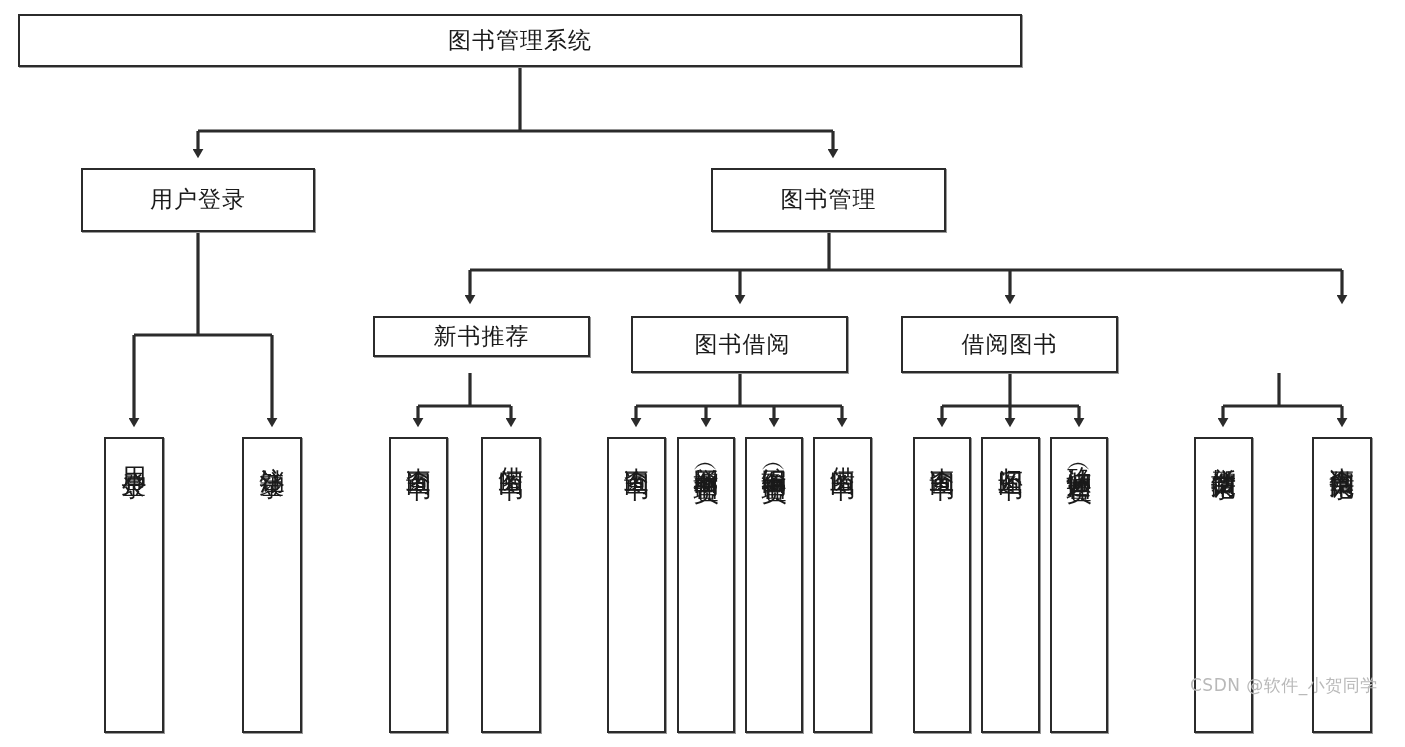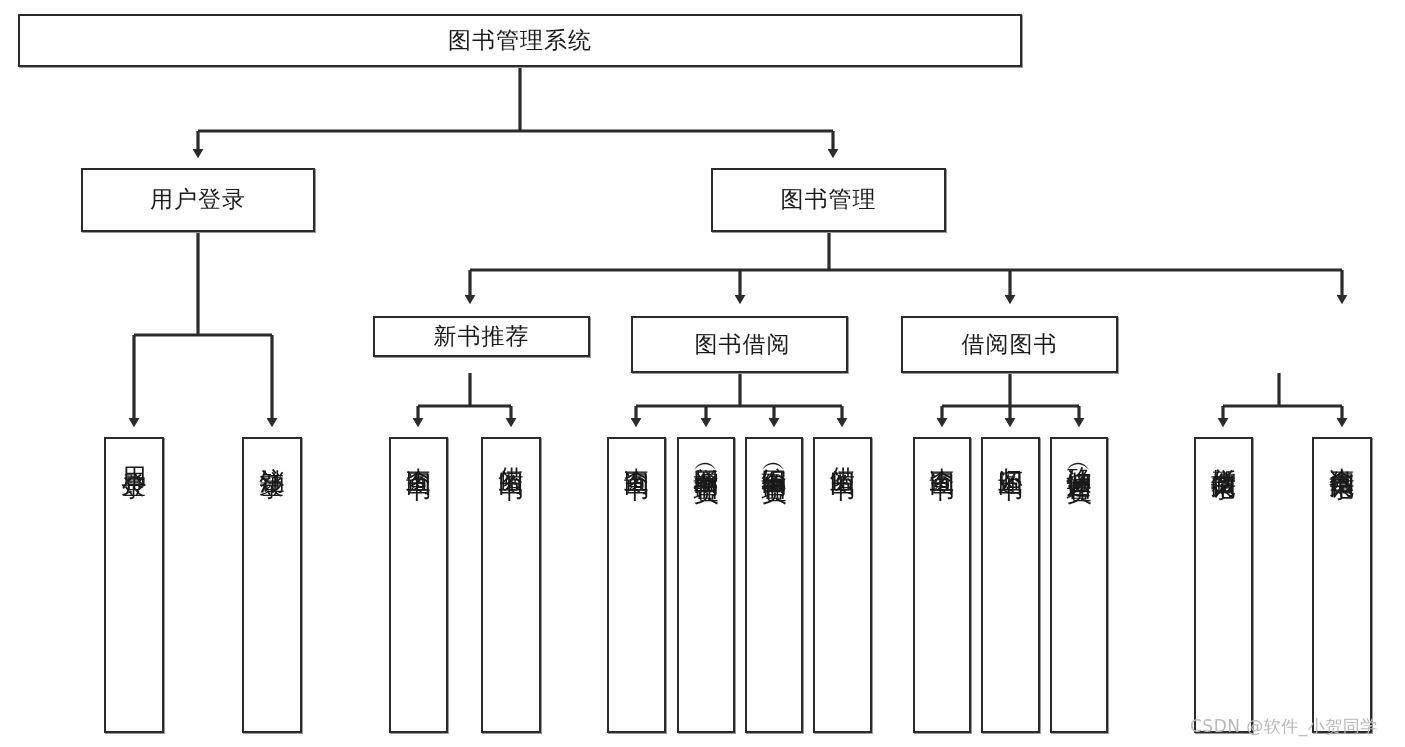--- a/index.html
+++ b/index.html
@@ -202,15 +202,15 @@
   </div>
 
   <div class="node vert tall" style="left:1194px; top:437px; width:59px; height:296px;">
     <span class="label">新增借阅记录</span>
   </div>
 
   <div class="node vert tall" style="left:1312px; top:437px; width:60px; height:296px;">
     <span class="label">查询借阅记录</span>
   </div>
 
-  <div class="watermark" style="left:1190px; top:715px;">CSDN @软件_小贺同学</div>
+  <div class="watermark" style="left:1190px; top:674px;">CSDN @软件_小贺同学</div>
 
 </div>
 
 </body></html>

